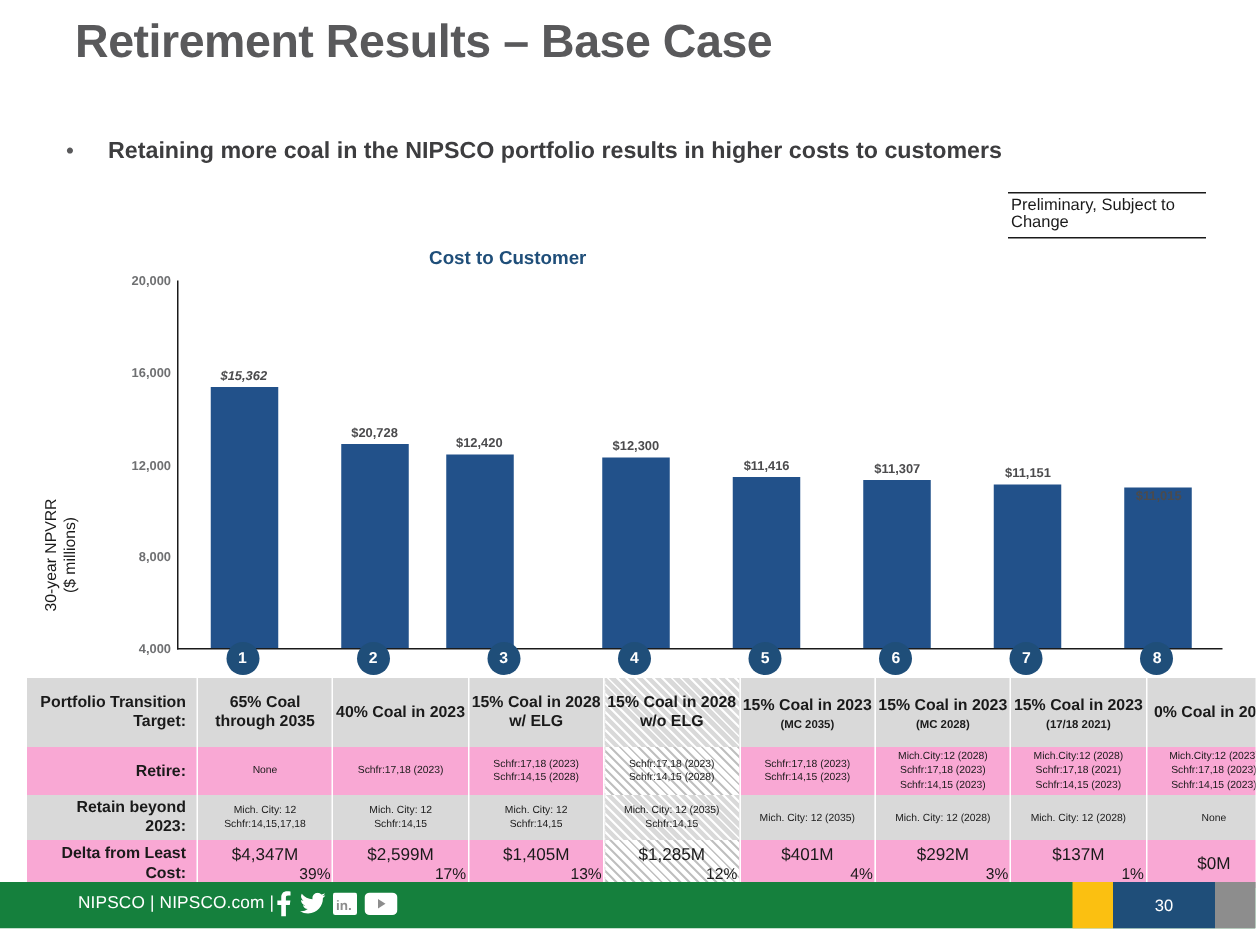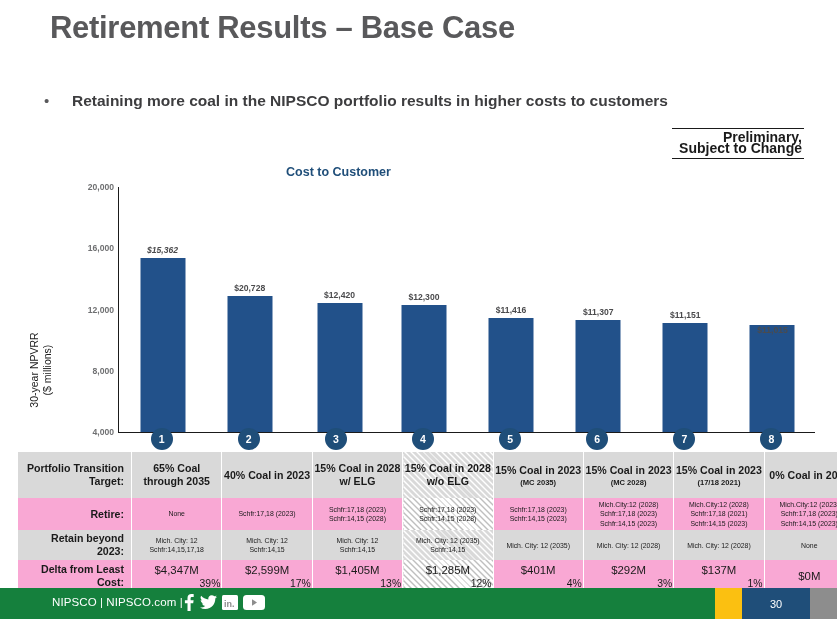--- a/index.html
+++ b/index.html
@@ -32,21 +32,21 @@
   #bullet-text{
     font-size:15.5px;font-weight:bold;color:#3d3d3f;
     line-height:22px;
   }
 
   
   #prelim-box{
     position:absolute;left:672px;top:128px;width:128px;
     border-top:1.3px solid #1a1a1a;border-bottom:1.3px solid #1a1a1a;
     padding:3px 2px 4px 2px;
-    text-align:right;font-size:14px;color:#1a1a1a;line-height:11px;font-weight:bold;
+    text-align:left;font-size:11px;color:#1a1a1a;line-height:11px;
   }
 
   
   #chart-title{
     position:absolute;left:0;top:165px;width:837px;
     text-align:center;font-size:12.5px;font-weight:bold;color:#1f4e79;
     margin-left:-80px;
   }
   #chart-area{
     position:absolute;left:0;top:180px;width:837px;height:262px;
@@ -184,21 +184,21 @@
       </div>
     <div id="plot">
         <div class="bar-slot" style="left: 0px; width: 87.125px;">
           <div class="bar" style="height: 173.981px; background: rgb(34, 81, 138);"></div>
           <div class="bar-label" style="bottom: 176.981px; font-style: italic;">$15,362</div>
         </div>
         <div class="bar-slot" style="left: 87.125px; width: 87.125px;">
           <div class="bar" style="height: 135.837px; background: rgb(34, 81, 138);"></div>
           <div class="bar-label" style="bottom: 138.837px;">$20,728</div>
         </div>
-        <div class="bar-slot" style="left: 177px; width: 87.125px;">
+        <div class="bar-slot" style="left: 157px; width: 87.125px;">
           <div class="bar" style="height: 128.931px; background: rgb(34, 81, 138);"></div>
           <div class="bar-label" style="bottom: 131.931px;">$12,420</div>
         </div>
         <div class="bar-slot" style="left: 261.375px; width: 87.125px;">
           <div class="bar" style="height: 127.094px; background: rgb(34, 81, 138);"></div>
           <div class="bar-label" style="bottom: 130.094px;">$12,300</div>
         </div>
         <div class="bar-slot" style="left: 348.5px; width: 87.125px;">
           <div class="bar" style="height: 113.558px; background: rgb(34, 81, 138);"></div>
           <div class="bar-label" style="bottom: 116.558px;">$11,416</div>

